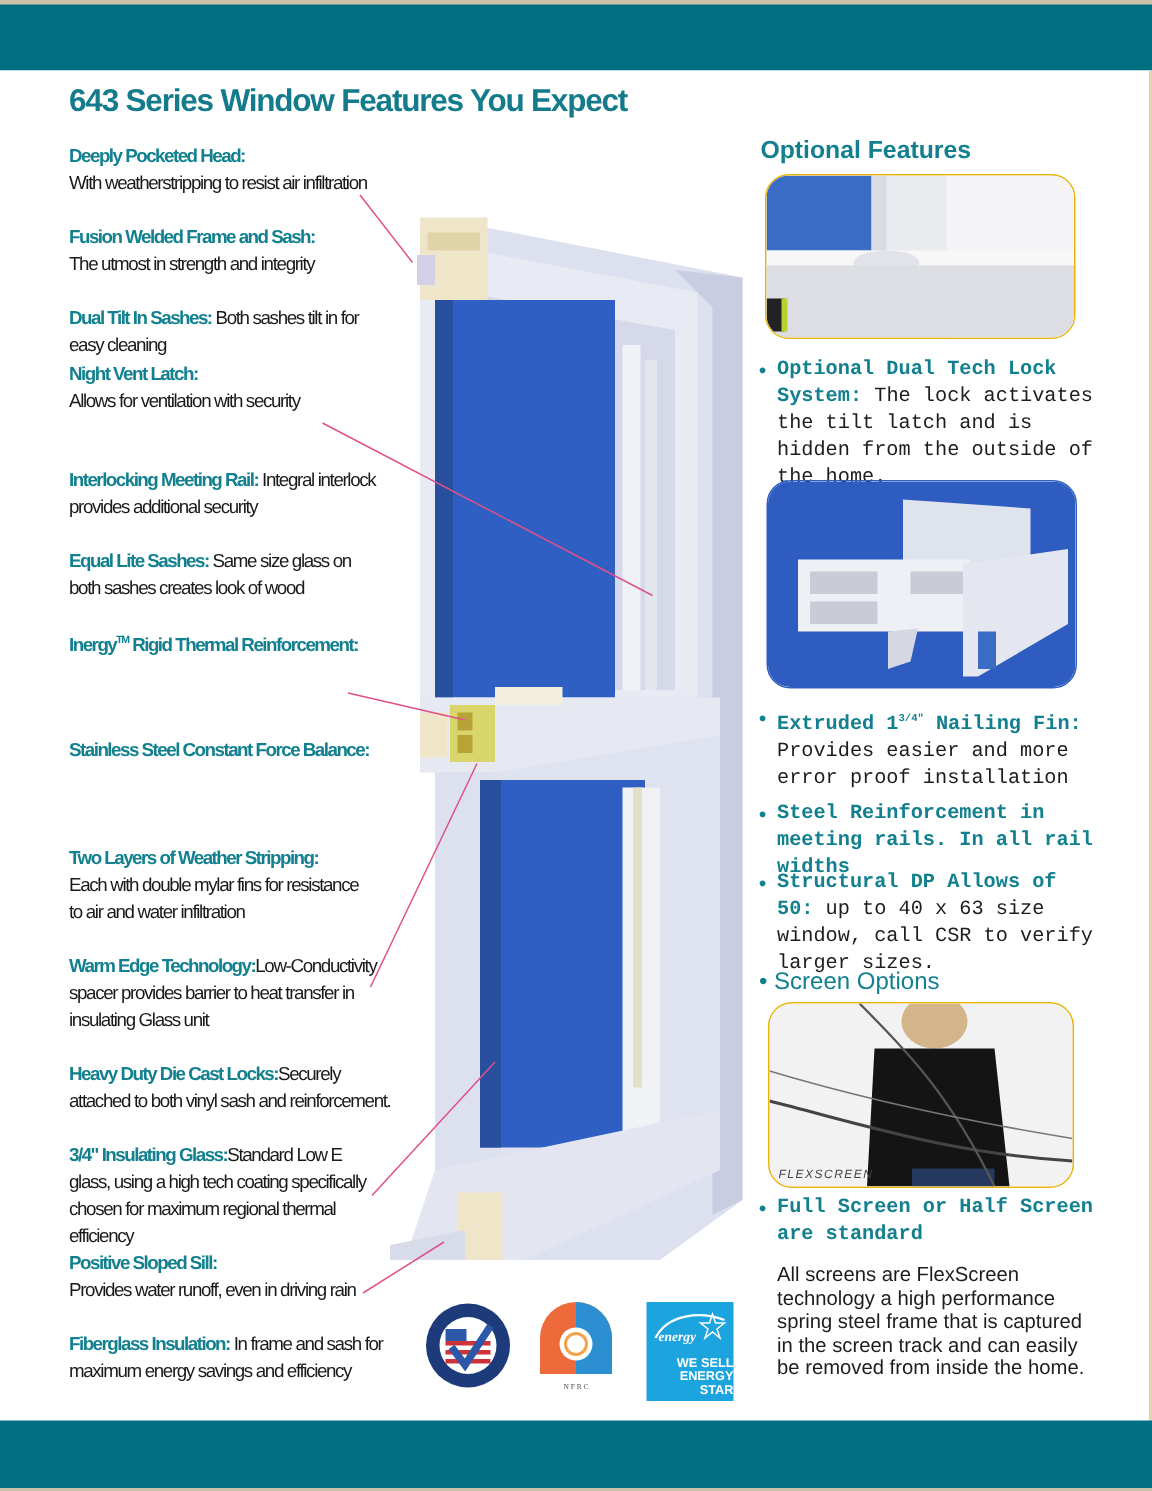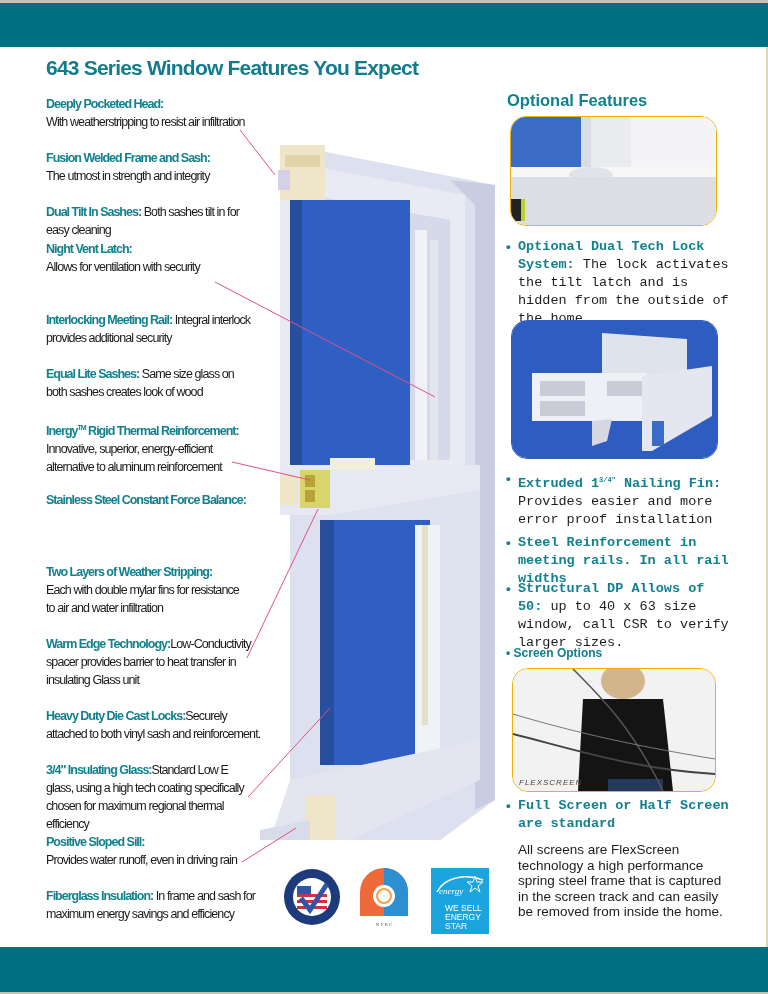--- a/index.html
+++ b/index.html
@@ -15,45 +15,45 @@
   .feat sup{font-size:7px;}
   .diagram{position:absolute;left:250px;top:140px;width:250px;height:720px;}
   .callouts{position:absolute;left:0;top:0;width:768px;height:994px;pointer-events:none;}
   .opt-title{position:absolute;left:507px;top:91px;font-size:16.5px;font-weight:bold;color:#12808f;}
   .photo{position:absolute;border-radius:16px;overflow:hidden;border:1px solid #eab308;}
   .bullet{position:absolute;left:506px;width:225px;font-size:13.5px;line-height:18px;color:#1d1d1d;}
   .bullet .dot{position:absolute;left:0;top:0;color:#12808f;font-weight:bold;}
   .bullet .txt{display:block;padding-left:12px;font-family:Liberation Mono, monospace;}
   .bullet .h{color:#12808f;font-weight:bold;}
   .bullet sup{font-size:7px;}
-  .screen-title{position:absolute;left:506px;top:646px;font-size:12px;font-weight:bold;color:#12808f;}
+  .screen-title{position:absolute;left:506px;top:646px;font-size:16px;font-weight:normal;color:#12808f;}
   .para{position:absolute;left:518px;top:842px;width:215px;font-size:13.5px;line-height:15.6px;color:#1d1d1d;}
   .badge{position:absolute;}
-  .estar{position:absolute;left:431px;top:868px;width:58px;height:66px;background:#1ba4dd;color:#fff;}
-  .estar .t{position:absolute;left:14px;bottom:3px;font-size:8.5px;line-height:9px;}
+  .estar{position:absolute;left:431px;top:868px;width:58px;height:66px;background:#1ba4dd;color:#fff;font-weight:bold;}
+  .estar .t{position:absolute;left:2px;bottom:3px;font-size:8.5px;line-height:9px;text-align:right;}
   .flex-logo{position:absolute;left:6px;bottom:4px;font-size:8px;color:#444;letter-spacing:1px;font-style:italic;}
 </style>
 </head>
 <body>
 
 <div class="topbar"></div>
 <div class="topstrip"></div>
 <div class="page"></div>
 <div class="botbar"></div>
 <div class="botstrip"></div>
 
 <div class="title">643 Series Window Features You Expect</div>
 
 <div class="feat" style="top:95px"><span class="h">Deeply Pocketed Head:</span><br><span>With weatherstripping to resist air infiltration</span></div>
 <div class="feat" style="top:149px"><span class="h">Fusion Welded Frame and Sash:</span><br><span>The utmost in strength and integrity</span></div>
 <div class="feat" style="top:203px;width:215px"><span class="h">Dual Tilt In Sashes:</span> <span>Both sashes tilt in for easy cleaning</span></div>
 <div class="feat" style="top:240px"><span class="h">Night Vent Latch:</span><br><span>Allows for ventilation with security</span></div>
 <div class="feat" style="top:311px;width:215px"><span class="h">Interlocking Meeting Rail:</span> <span>Integral interlock provides additional security</span></div>
 <div class="feat" style="top:365px;width:210px"><span class="h">Equal Lite Sashes:</span> <span>Same size glass on both sashes creates look of wood</span></div>
-<div class="feat" style="top:419px;width:205px"><span class="h"><span>Inergy</span><sup>TM</sup><span> Rigid Thermal Reinforcement:</span></span><br><span>Innovative, superior, energy-efficient alternative to aluminum reinforcement</span></div>
+<div class="feat" style="top:419px;width:205px"><span class="h"><span>Inergy</span><sup>TM</sup><span> Rigid Thermal Reinforcement:</span></span><br></div>
 <div class="feat" style="top:491px;width:205px"><span class="h">Stainless Steel Constant Force Balance:</span><br></div>
 <div class="feat" style="top:563px;width:195px"><span class="h">Two Layers of Weather Stripping:</span><br><span>Each with double mylar fins for resistance to air and water infiltration</span></div>
 <div class="feat" style="top:635px;width:210px"><span class="h">Warm Edge Technology:</span><span>Low-Conductivity spacer provides barrier to heat transfer in insulating Glass unit</span></div>
 <div class="feat" style="top:707px;width:215px"><span class="h">Heavy Duty Die Cast Locks:</span><span>Securely attached to both vinyl sash and reinforcement.</span></div>
 <div class="feat" style="top:761px;width:210px"><span class="h">3/4" Insulating Glass:</span><span>Standard Low E glass, using a high tech coating specifically chosen for maximum regional thermal efficiency</span></div>
 <div class="feat" style="top:833px"><span class="h">Positive Sloped Sill:</span><br><span>Provides water runoff, even in driving rain</span></div>
 <div class="feat" style="top:887px;width:215px"><span class="h">Fiberglass Insulation:</span> <span>In frame and sash for maximum energy savings and efficiency</span></div>
 
 <svg class="diagram" viewBox="0 0 250 720" width="250" height="720">
 

